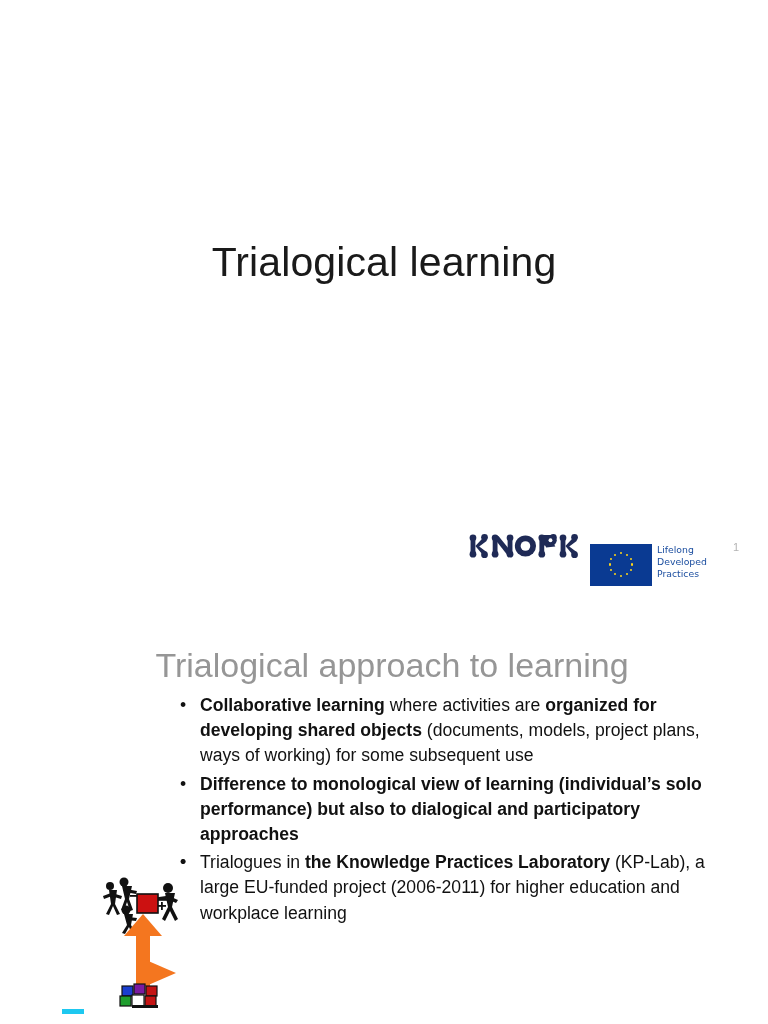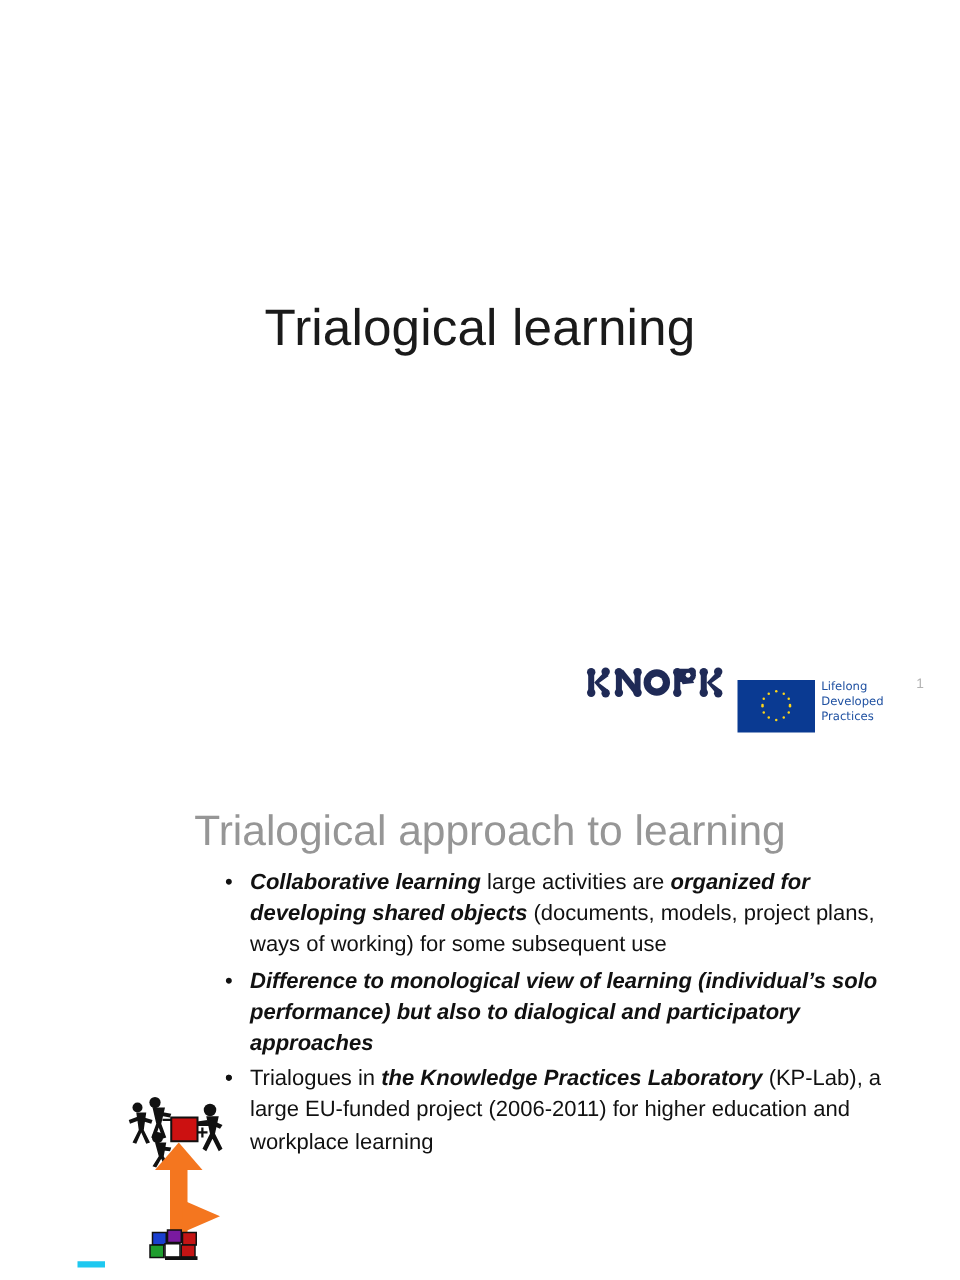--- a/index.html
+++ b/index.html
@@ -138,21 +138,21 @@
     margin-bottom: 3px;
   }
   .bullet .dot {
     position: absolute;
     left: 4px;
     top: 0px;
     font-size: 17.6px;
     line-height: 25.2px;
     color: #111111;
   }
-  .bullet b { font-weight: 700; font-style: italic; }
+  .bullet b { font-weight: 700; }
 
   
   .artwork {
     position: absolute;
     left: 100px;
     top: 286px;   
     width: 90px;
     height: 150px;
     pointer-events: none;
   }
@@ -242,21 +242,21 @@
     </div>
 
     <div class="page-number">1</div>
   </section>
 
   <section class="slide2">
 
     <h2 class="slide2-title">Trialogical approach to learning</h2>
 
     <div class="bullets">
-        <div class="bullet"><span class="dot">•</span><span><b>Collaborative learning</b><span> large activities are </span><b>organized for developing shared objects</b><span> (documents, models, project plans, ways of working) for some subsequent use</span></span></div>
+        <div class="bullet"><span class="dot">•</span><span><b>Collaborative learning</b><span> where activities are </span><b>organized for developing shared objects</b><span> (documents, models, project plans, ways of working) for some subsequent use</span></span></div>
         <div class="bullet"><span class="dot">•</span><span><b>Difference to monological view of learning (individual’s solo performance) but also to dialogical and participatory approaches</b></span></div>
         <div class="bullet"><span class="dot">•</span></div>
         <div class="bullet"><span class="dot">•</span><span><span>Trialogues in </span><b>the Knowledge Practices Laboratory</b><span> (KP-Lab), a large EU-funded project (2006-2011) for higher education and workplace learning</span></span></div>
       </div>
 
     <div class="artwork">
       <svg viewBox="0 0 90 150" width="90" height="150" aria-hidden="true">
         <g fill="#111111">
 
           <circle cx="10" cy="12" r="4"></circle>

